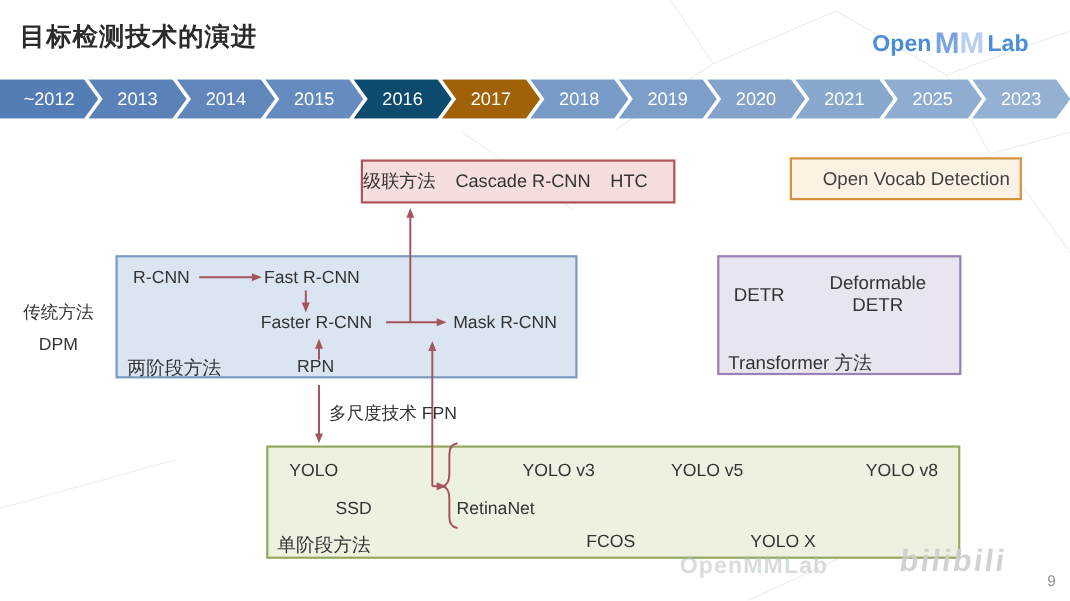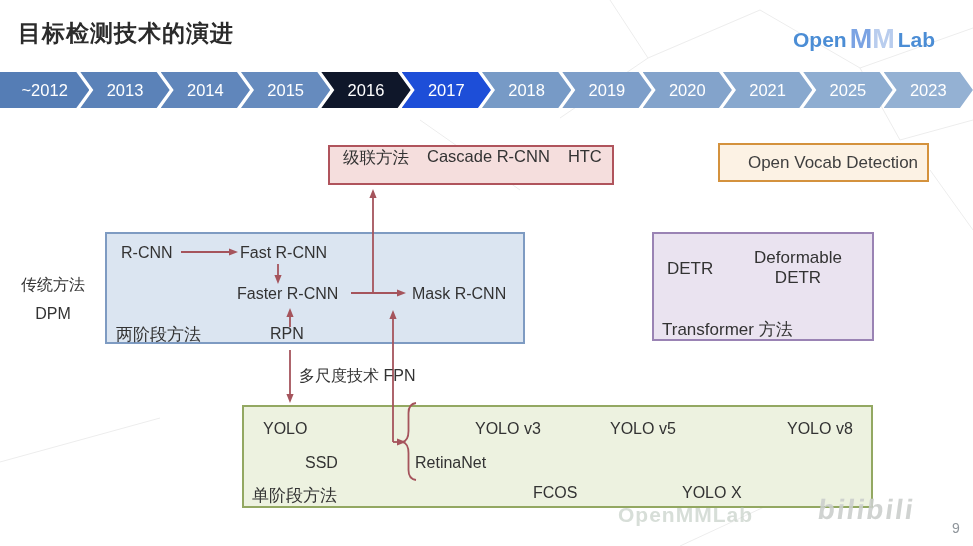--- a/index.html
+++ b/index.html
@@ -25,32 +25,32 @@
   .timeline { position:absolute; left:0; top:72px; width:973px; height:36px; display:flex; z-index:2; }
   .tl-seg {
     flex:1; display:flex; align-items:center; justify-content:center;
     color:#fff; font-size:16.5px;
     clip-path: polygon(0 0, calc(100% - 13px) 0, 100% 50%, calc(100% - 13px) 100%, 0 100%, 13px 50%);
   }
   .tl-seg + .tl-seg { margin-left:-9px; }
   .tl-seg:nth-of-type(1) { clip-path: polygon(0 0, calc(100% - 13px) 0, 100% 50%, calc(100% - 13px) 100%, 0 100%); }
   .tl-seg:nth-of-type(1){background:#557db5}.tl-seg:nth-of-type(2){background:#5b82b8}
   .tl-seg:nth-of-type(3){background:#6086bb}.tl-seg:nth-of-type(4){background:#668bbe}
-  .tl-seg:nth-of-type(5){background:#0f172a}.tl-seg:nth-of-type(6){background:#1d4ed8}
+  .tl-seg:nth-of-type(5){background:#0c4a6e}.tl-seg:nth-of-type(6){background:#a16207}
   .tl-seg:nth-of-type(7){background:#779ac6}.tl-seg:nth-of-type(8){background:#7d9ec9}
   .tl-seg:nth-of-type(9){background:#83a3cb}.tl-seg:nth-of-type(10){background:#88a8ce}
   .tl-seg:nth-of-type(11){background:#8eadd1}.tl-seg:nth-of-type(12){background:#94b1d3}
 
   .box { position:absolute; z-index:4; }
   .lbl { position:absolute; font-size:16px; color:#333; white-space:nowrap; }
 
   .box-cascade {
     left:328px; top:145px; width:286px; height:40px; background:#f5dedd;
-    border:2px solid #b0545c; display:flex; gap:18px;
-    padding-left:13px; font-size:16.5px;
+    border:2px solid #b0545c; display:flex; align-items:center; gap:18px;
+    font-size:16.5px;
   }
   .box-openvocab {
     left:718px; top:143px; width:211px; height:39px; background:#fcf2e4;
     border:2px solid #d4923d; display:flex; align-items:center; justify-content:center;
     font-size:17px; color:#3f3f3f;padding-left:19px;
   }
   .box-twostage {
     left:105px; top:232px; width:420px; height:112px; background:#dbe5f1;
     border:2px solid #7e9bc2;
   }

